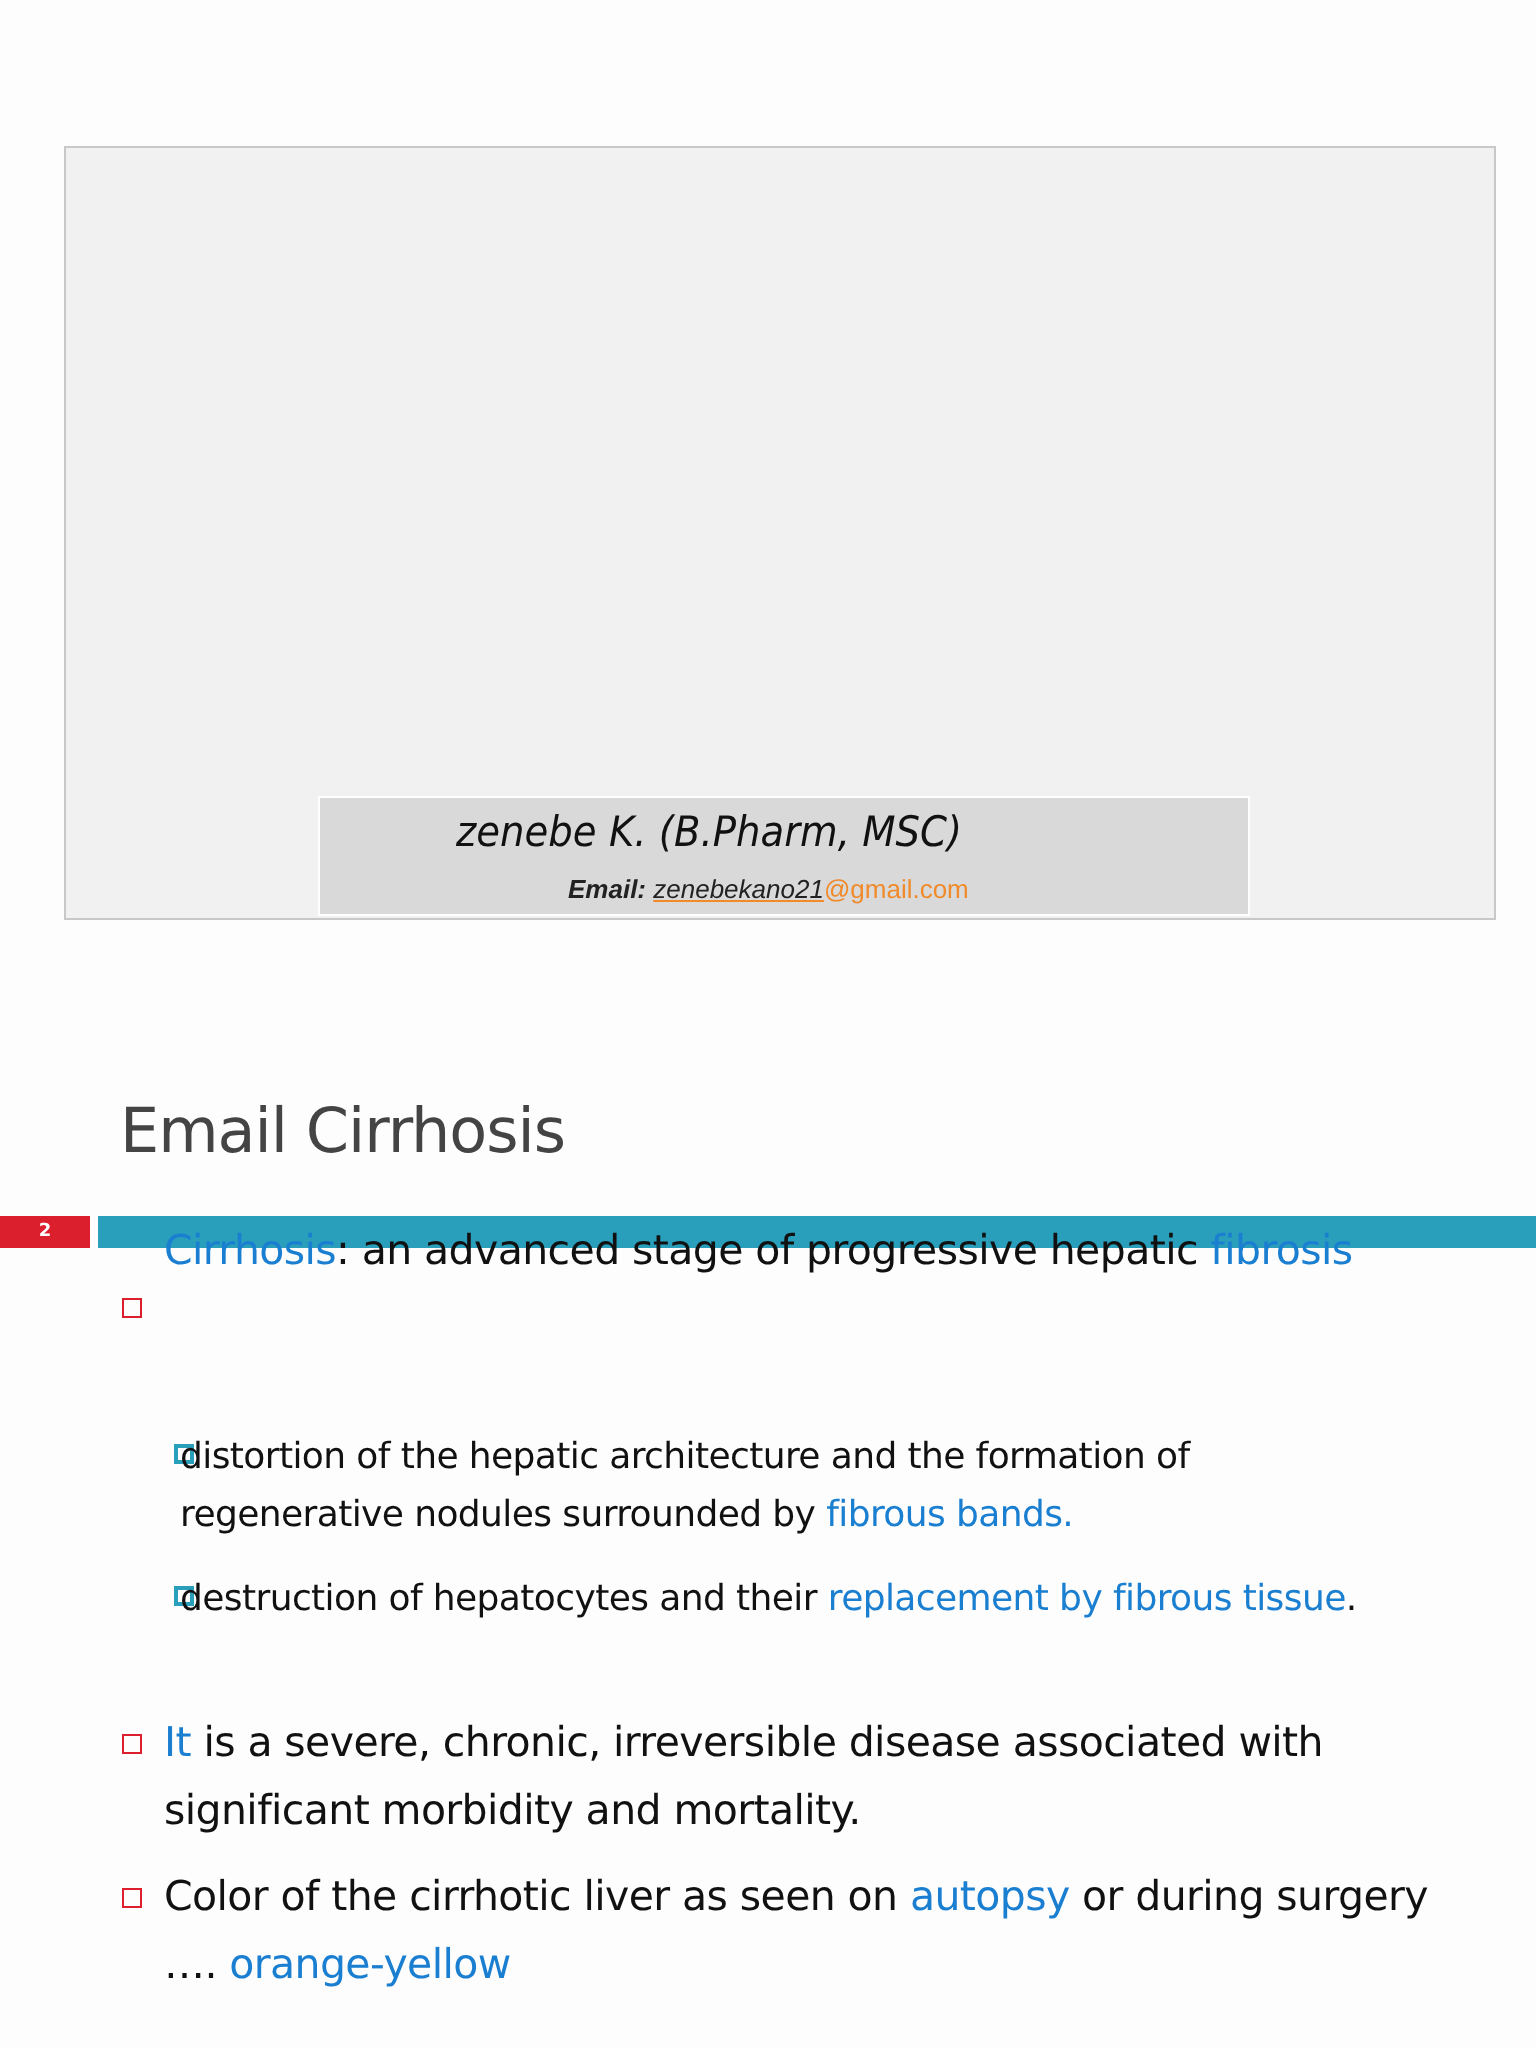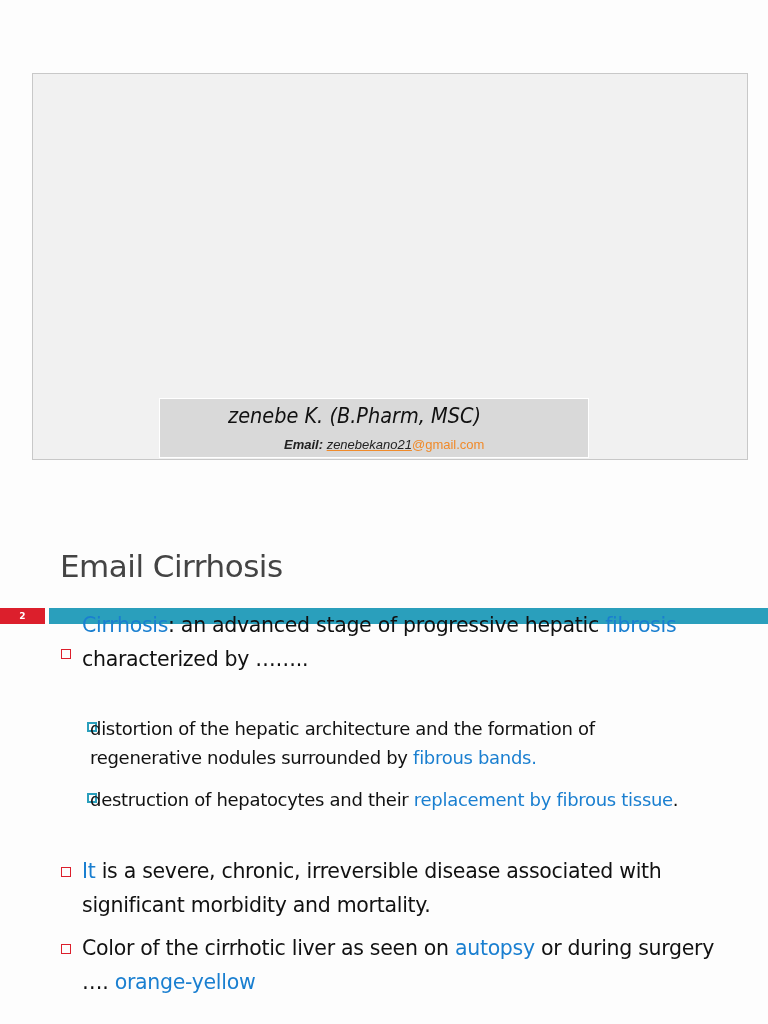--- a/index.html
+++ b/index.html
@@ -1,20 +1,20 @@
 <!DOCTYPE html>
 <html><head>
 <meta charset="utf-8">
 <style>
   html,body{margin:0;padding:0;}
   body{width:768px;height:1024px;background:#fdfdfd;position:relative;overflow:hidden;font-family:"DejaVu Sans",sans-serif;}
   .slide1{position:absolute;left:32px;top:73px;width:716px;height:387px;background:#f1f1f1;border:1px solid #c8c8c8;box-sizing:border-box;}
   .title-band{position:absolute;left:34px;top:29px;width:648px;height:57px;background:#fbe0d2;border:1px solid #fff;box-sizing:border-box;}
   .title-band span{position:absolute;left:8px;top:6px;font-family:"Liberation Sans",sans-serif;font-weight:bold;font-size:37px;color:#0a6fbf;letter-spacing:0.5px;transform:scaleX(0.92);transform-origin:left;white-space:nowrap;}
-  .author-box{position:absolute;left:126px;top:324px;width:430px;height:60px;background:#d9d9d9;border:1px solid #fff;box-sizing:border-box;}
+  .author-box{position:absolute;left:126px;top:324px;width:466px;height:60px;background:#d9d9d9;border:1px solid #fff;box-sizing:border-box;}
   .author-name{position:absolute;left:68px;top:5px;font-family:"DejaVu Sans",sans-serif;font-style:italic;font-size:21px;color:#111;white-space:nowrap;transform:scaleX(0.92);transform-origin:left;}
   .email-row{position:absolute;left:124px;top:38px;font-size:13px;white-space:nowrap;font-family:"Liberation Sans",sans-serif;}
   .email-label{font-weight:bold;font-style:italic;color:#222;}
   .email-user{font-style:italic;color:#222;text-decoration:underline;text-decoration-color:#f08a2a;}
   .email-domain{color:#f08a2a;}
   .slide2-title{position:absolute;left:60px;top:548px;font-family:"DejaVu Sans",sans-serif;font-size:31px;color:#444;font-weight:normal;letter-spacing:-0.5px;}
   .num-bar{position:absolute;left:0;top:608px;width:45px;height:16px;background:#dc1f2c;color:#fff;font-size:9px;font-weight:bold;text-align:center;line-height:16px;}
   .teal-bar{position:absolute;left:49px;top:608px;width:719px;height:16px;background:#2a9fbc;}
   .b1{position:absolute;left:82px;font-family:"DejaVu Sans",sans-serif;font-size:20.5px;color:#111;line-height:34px;letter-spacing:-0.3px;}
   .b2{position:absolute;left:90px;font-family:"DejaVu Sans",sans-serif;font-size:18px;color:#111;line-height:29px;letter-spacing:-0.3px;}
@@ -35,21 +35,21 @@
   </div>
 </div>
 
 <div>
   <div class="slide2-title">Email Cirrhosis</div>
   <div class="num-bar">2</div>
   <div class="teal-bar"></div>
 
   <div class="bul1" style="top:649px;"></div>
   <div class="b1" style="top:608px;width:670px;">
-    <span class="hl">Cirrhosis</span><span>: an advanced stage of progressive hepatic </span><span class="hl">fibrosis</span><br><span> characterized by ……..</span>
+    <span class="hl">Cirrhosis</span><span>: an advanced stage of progressive hepatic </span><span class="hl">fibrosis</span><br>
   </div>
 
   <div class="bul2" style="top:722px;"></div>
   <div class="b2" style="top:714px;width:600px;">
     <span>distortion of the hepatic architecture and the formation of regenerative nodules surrounded by </span><span class="hl">fibrous bands.</span>
   </div>
 
   <div class="bul2" style="top:793px;"></div>
   <div class="b2" style="top:785px;width:600px;">
     <span>destruction of hepatocytes and their </span><span class="hl">replacement by fibrous tissue</span><span>.</span>

